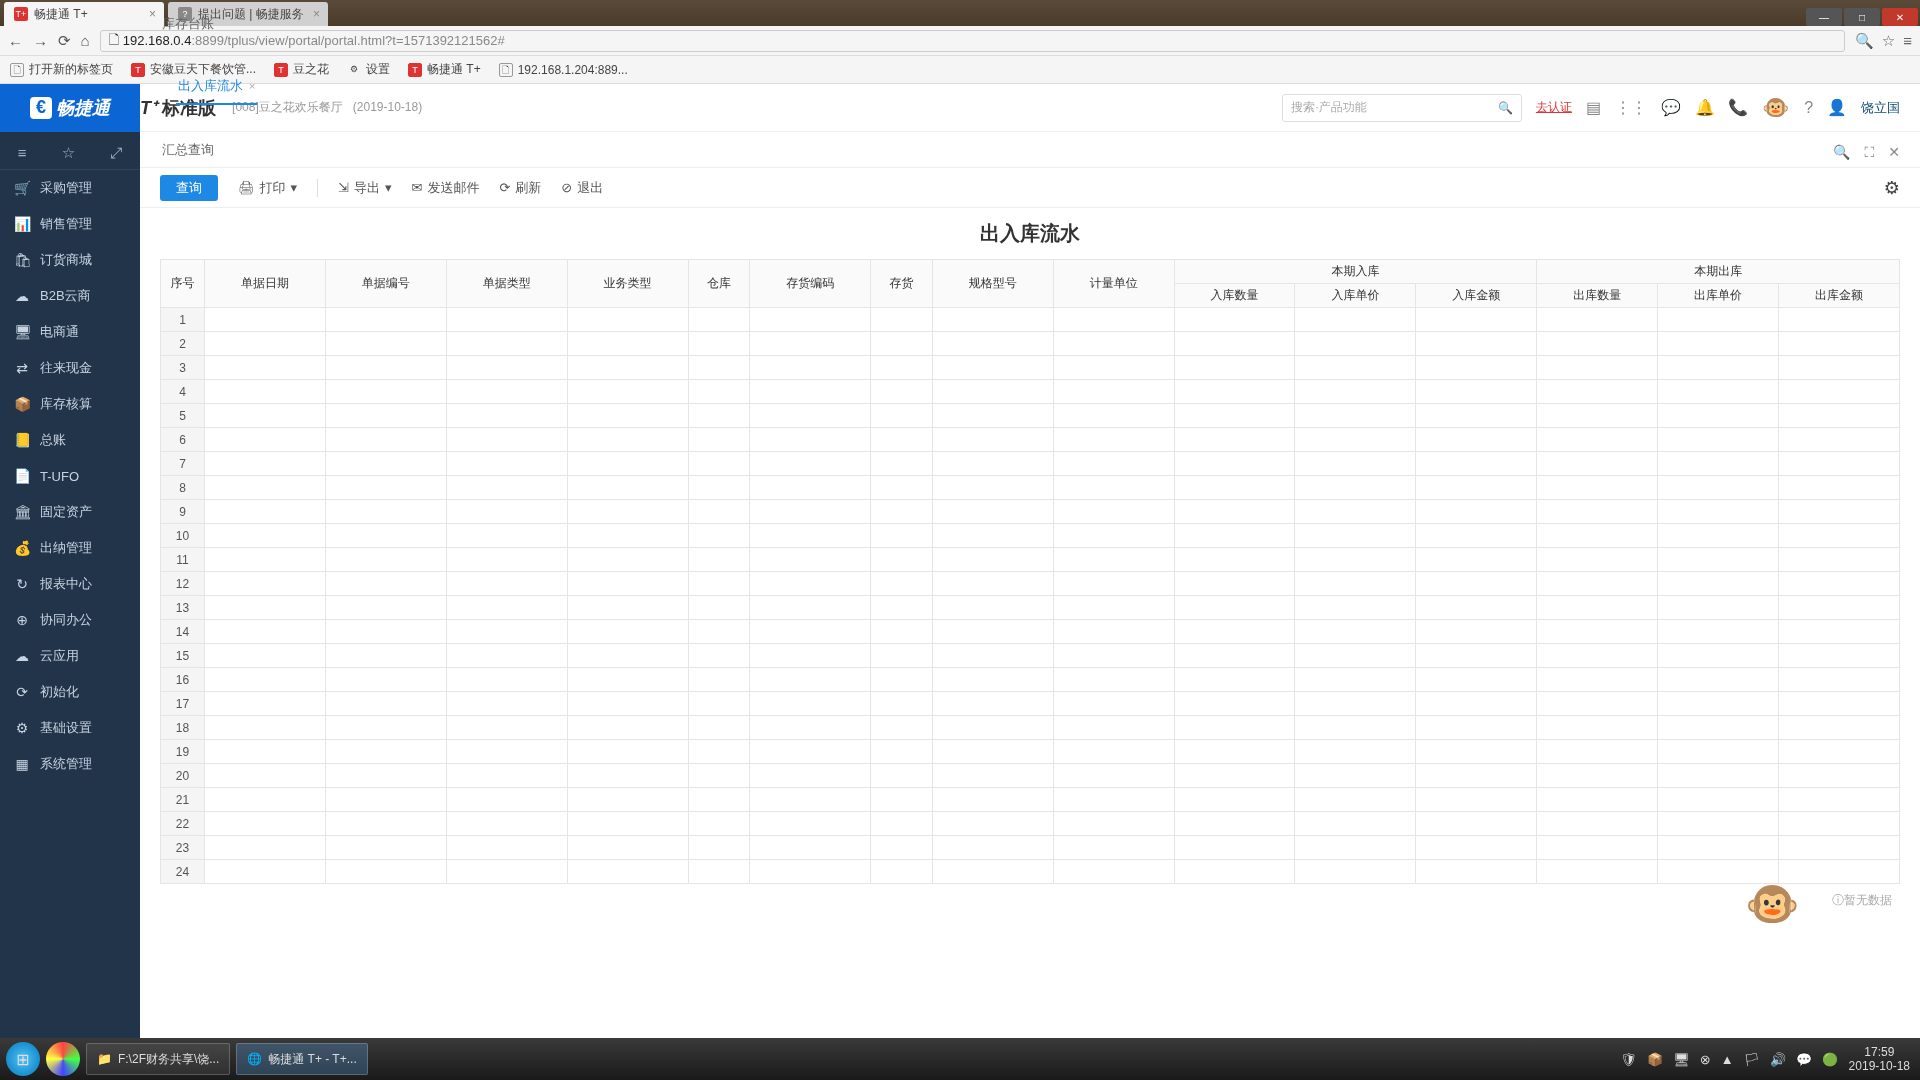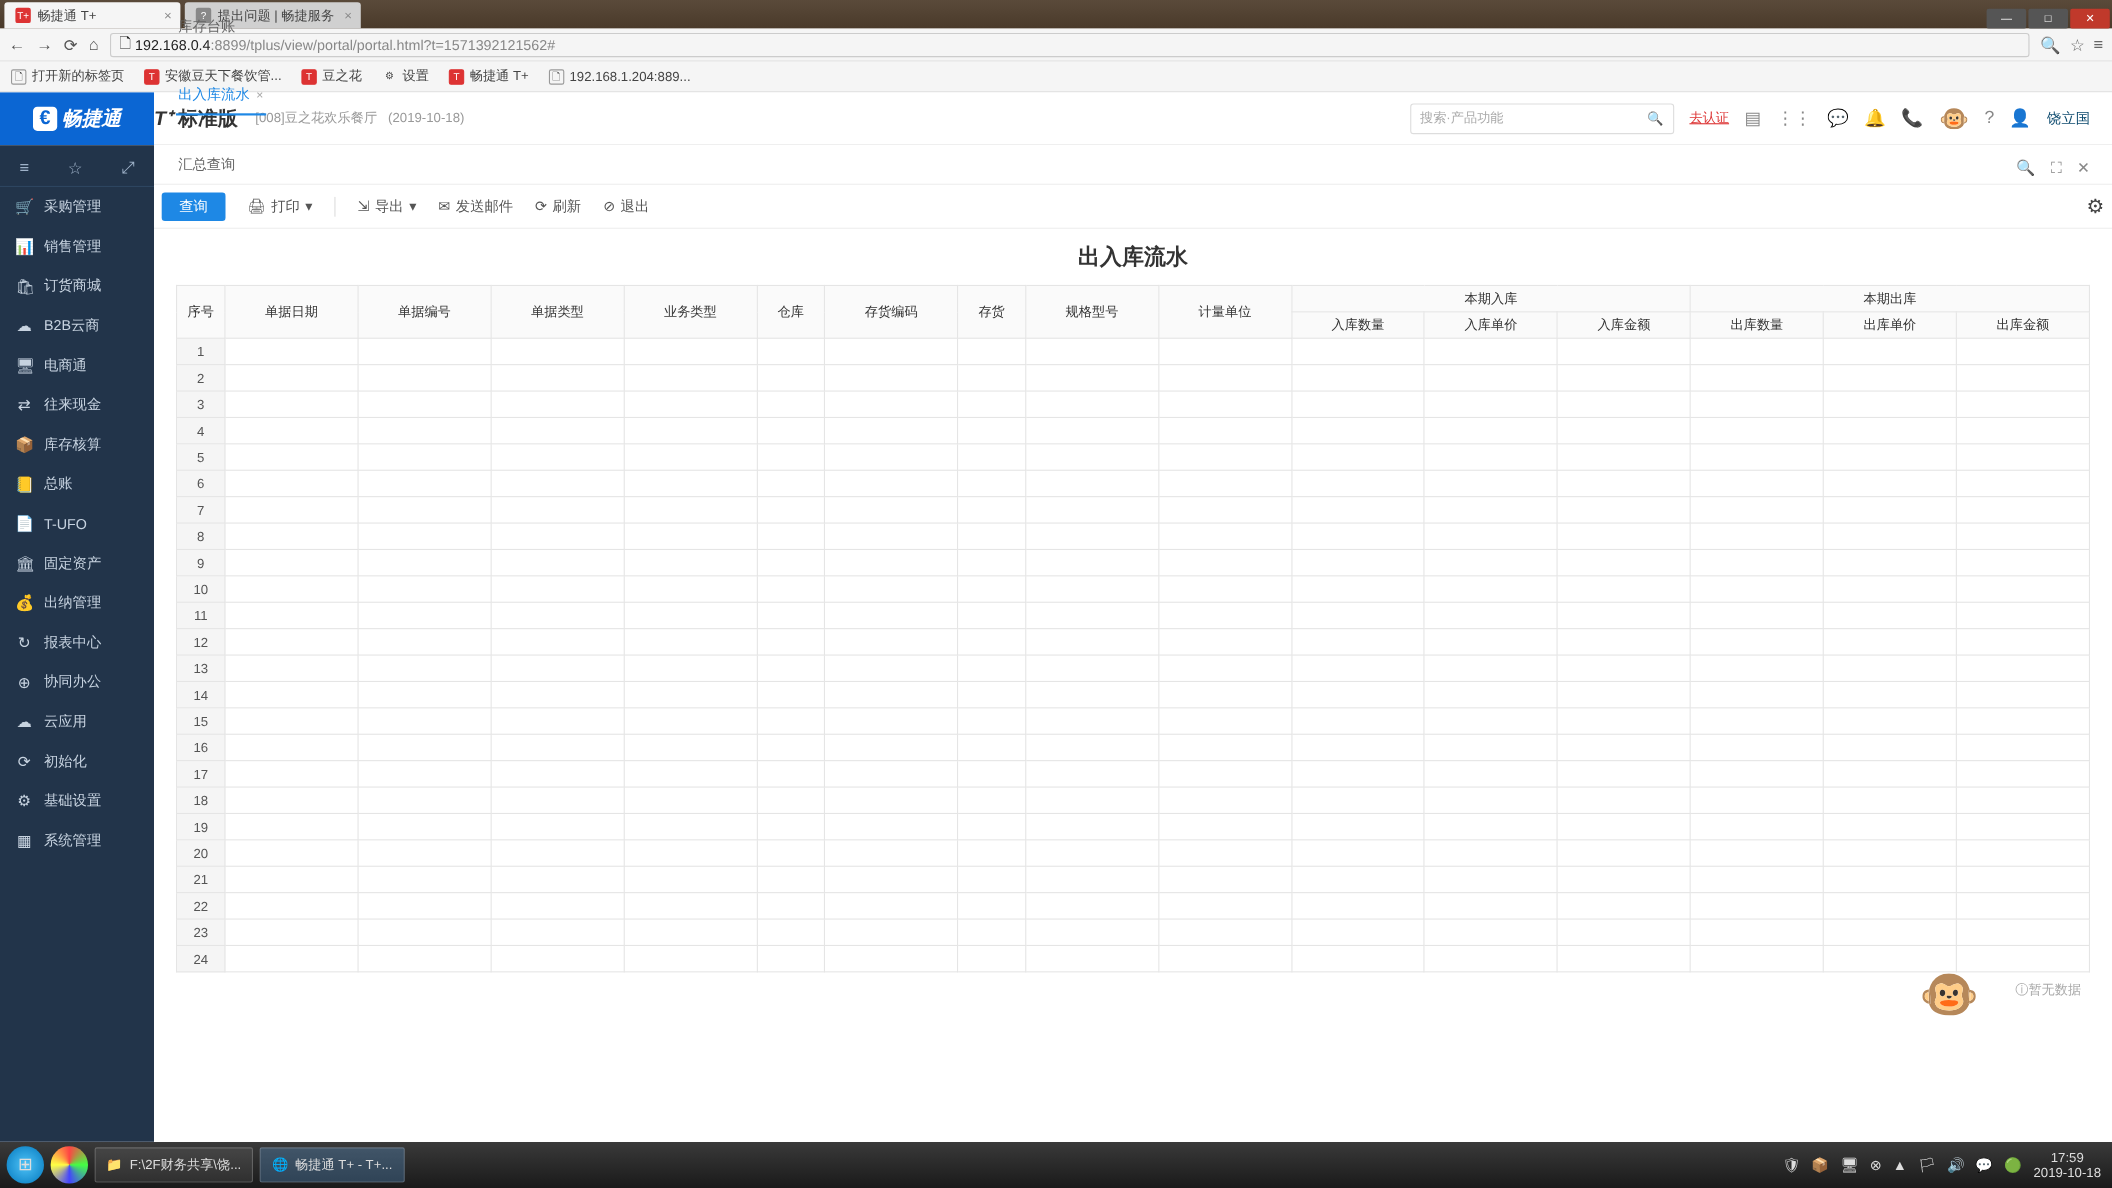--- a/index.html
+++ b/index.html
@@ -46,25 +46,25 @@
 
 .app-body { display:flex; height:calc(100% - 26px - 30px - 28px - 48px - 42px); }
 .sidebar { width:140px; background:#22344a; color:#c7d3e0; padding-top:4px; }
 .side-top { height:34px; display:flex; align-items:center; justify-content:space-around; border-bottom:1px solid #2d4560; font-size:15px; color:#9fb2c9; }
 .side-item { height:36px; display:flex; align-items:center; gap:10px; padding:0 14px; font-size:13px; cursor:pointer; }
 .side-icon { width:16px; text-align:center; font-size:14px; }
 
 .main { flex:1; background:#fff; display:flex; flex-direction:column; }
 .tabs-row { height:36px; border-bottom:1px solid #eee; display:flex; align-items:flex-end; padding:0 20px; gap:28px; }
 .page-tab { padding:8px 2px; color:#666; font-size:13px; cursor:pointer; position:relative; }
-.page-tab.active { color:#1e88e5; border-bottom:2px solid #1e88e5; }
+.page-tab.active { color:#1e88e5; border-bottom:2px solid #1e88e5;margin-left:16px; }
 .page-tab .x { color:#aaa; margin-left:6px; font-size:11px; }
 .tabs-right { margin-left:auto; display:flex; gap:14px; color:#888; font-size:14px; padding-bottom:6px; }
 
-.toolbar { height:40px; border-bottom:1px solid #eee; display:flex; align-items:center; padding:0 7px; gap:20px; }
+.toolbar { height:40px; border-bottom:1px solid #eee; display:flex; align-items:center; padding:0 20px; gap:20px; }
 .btn-primary { background:#1e88e5; color:#fff; height:26px; padding:0 16px; border-radius:3px; display:flex; align-items:center; font-size:13px; }
 .tool-btn { color:#555; font-size:13px; display:flex; align-items:center; gap:5px; }
 .tool-sep { width:1px; height:18px; background:#ddd; }
 .gear-right { margin-left:auto; color:#444; font-size:18px; }
 
 .report-area { flex:1; overflow:auto; padding:12px 20px 4px; }
 .report-title { text-align:center; font-size:20px; font-weight:bold; color:#333; margin-bottom:12px; }
 .filter-row { display:flex; gap:230px; padding:6px 40px 10px; color:#555; font-size:13px; }
 
 

